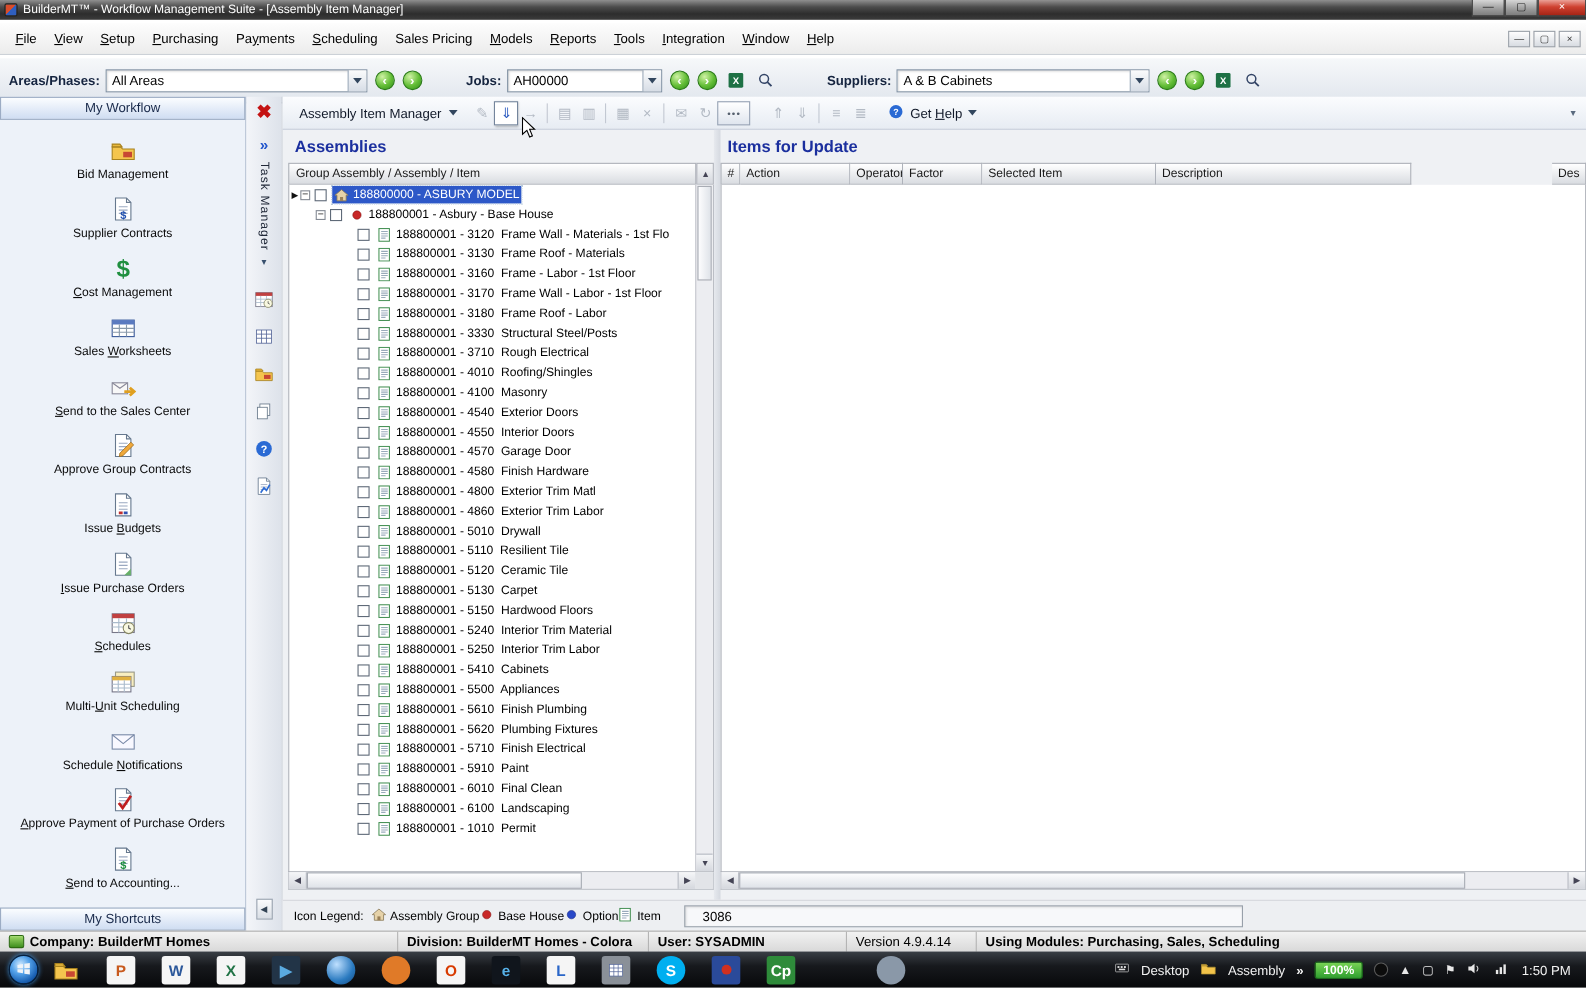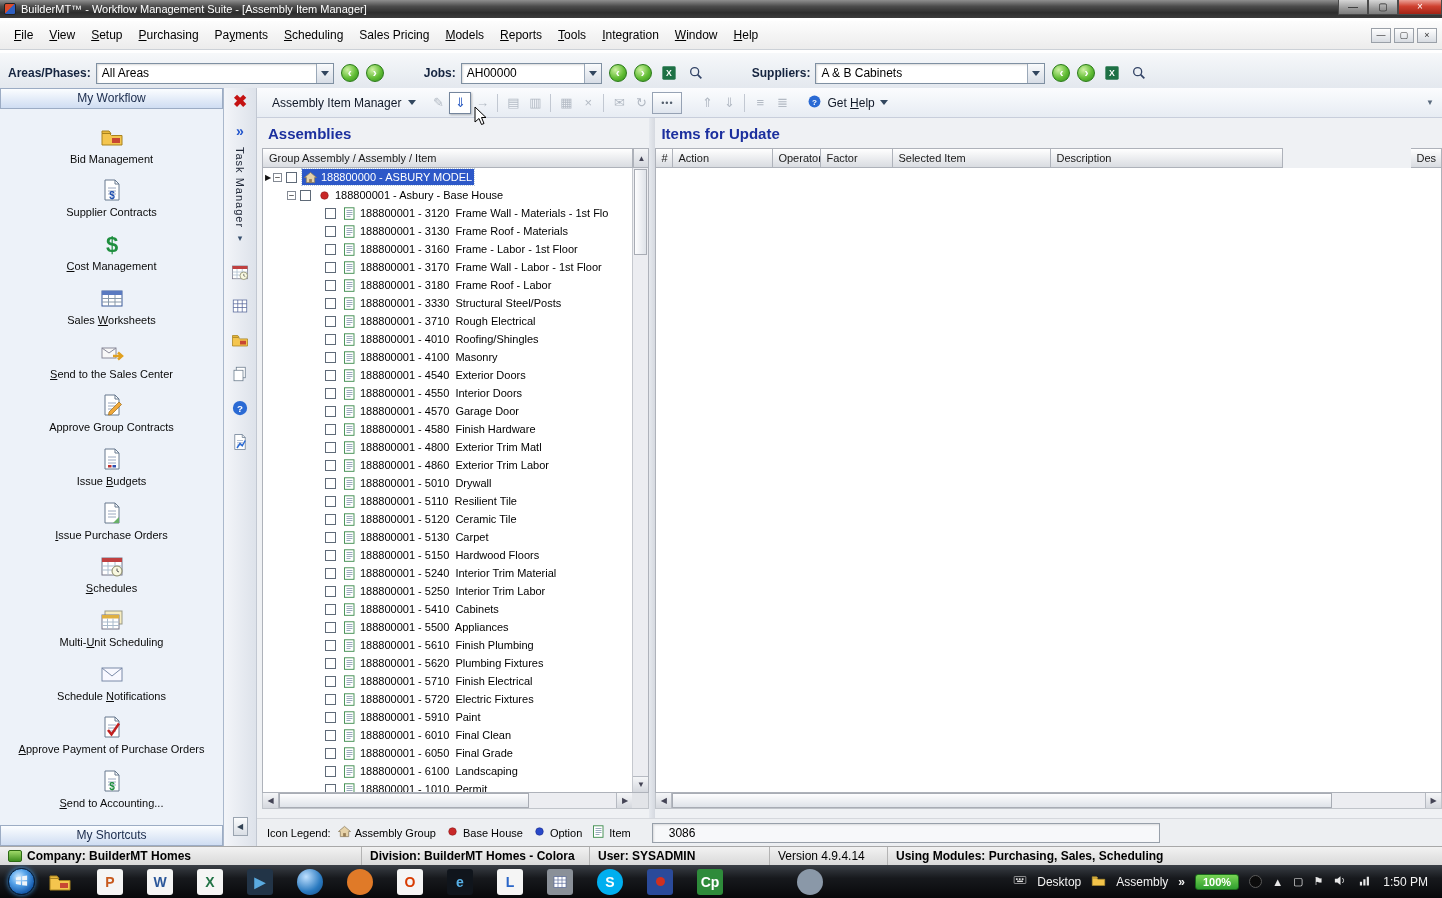--- a/index.html
+++ b/index.html
@@ -679,42 +679,28 @@
                       <line x1="3.5" y1="5.5" x2="9.5" y2="5.5" stroke="#99aabb"></line>
                       <line x1="3.5" y1="7.5" x2="9.5" y2="7.5" stroke="#99aabb"></line>
                       <line x1="3.5" y1="9.5" x2="7.5" y2="9.5" stroke="#99aabb"></line>
                     </svg></span><span>188800001 - 5710  Finish Electrical</span></span></div>
               <div class="tree-row"><span class="row-marker"></span><span style="width:52px;flex:none"></span><span class="tcheck"></span><span class="hl"><span class="ticon"><svg width="13" height="13" viewBox="0 0 13 13">
                       <rect x="1.5" y="0.8" width="9.5" height="11.5" fill="#fff" stroke="#3a8a4a" stroke-width="0.9"></rect>
                       <line x1="3.5" y1="3.5" x2="9.5" y2="3.5" stroke="#99aabb"></line>
                       <line x1="3.5" y1="5.5" x2="9.5" y2="5.5" stroke="#99aabb"></line>
                       <line x1="3.5" y1="7.5" x2="9.5" y2="7.5" stroke="#99aabb"></line>
                       <line x1="3.5" y1="9.5" x2="7.5" y2="9.5" stroke="#99aabb"></line>
-                    </svg></span><span>188800001 - 5720  Electric Fixtures</span></span></div>
-              <div class="tree-row"><span class="row-marker"></span><span style="width:52px;flex:none"></span><span class="tcheck"></span><span class="hl"><span class="ticon"><svg width="13" height="13" viewBox="0 0 13 13">
-                      <rect x="1.5" y="0.8" width="9.5" height="11.5" fill="#fff" stroke="#3a8a4a" stroke-width="0.9"></rect>
-                      <line x1="3.5" y1="3.5" x2="9.5" y2="3.5" stroke="#99aabb"></line>
-                      <line x1="3.5" y1="5.5" x2="9.5" y2="5.5" stroke="#99aabb"></line>
-                      <line x1="3.5" y1="7.5" x2="9.5" y2="7.5" stroke="#99aabb"></line>
-                      <line x1="3.5" y1="9.5" x2="7.5" y2="9.5" stroke="#99aabb"></line>
                     </svg></span><span>188800001 - 5910  Paint</span></span></div>
               <div class="tree-row"><span class="row-marker"></span><span style="width:52px;flex:none"></span><span class="tcheck"></span><span class="hl"><span class="ticon"><svg width="13" height="13" viewBox="0 0 13 13">
                       <rect x="1.5" y="0.8" width="9.5" height="11.5" fill="#fff" stroke="#3a8a4a" stroke-width="0.9"></rect>
                       <line x1="3.5" y1="3.5" x2="9.5" y2="3.5" stroke="#99aabb"></line>
                       <line x1="3.5" y1="5.5" x2="9.5" y2="5.5" stroke="#99aabb"></line>
                       <line x1="3.5" y1="7.5" x2="9.5" y2="7.5" stroke="#99aabb"></line>
                       <line x1="3.5" y1="9.5" x2="7.5" y2="9.5" stroke="#99aabb"></line>
                     </svg></span><span>188800001 - 6010  Final Clean</span></span></div>
-              <div class="tree-row"><span class="row-marker"></span><span style="width:52px;flex:none"></span><span class="tcheck"></span><span class="hl"><span class="ticon"><svg width="13" height="13" viewBox="0 0 13 13">
-                      <rect x="1.5" y="0.8" width="9.5" height="11.5" fill="#fff" stroke="#3a8a4a" stroke-width="0.9"></rect>
-                      <line x1="3.5" y1="3.5" x2="9.5" y2="3.5" stroke="#99aabb"></line>
-                      <line x1="3.5" y1="5.5" x2="9.5" y2="5.5" stroke="#99aabb"></line>
-                      <line x1="3.5" y1="7.5" x2="9.5" y2="7.5" stroke="#99aabb"></line>
-                      <line x1="3.5" y1="9.5" x2="7.5" y2="9.5" stroke="#99aabb"></line>
-                    </svg></span><span>188800001 - 6050  Final Grade</span></span></div>
               <div class="tree-row"><span class="row-marker"></span><span style="width:52px;flex:none"></span><span class="tcheck"></span><span class="hl"><span class="ticon"><svg width="13" height="13" viewBox="0 0 13 13">
                       <rect x="1.5" y="0.8" width="9.5" height="11.5" fill="#fff" stroke="#3a8a4a" stroke-width="0.9"></rect>
                       <line x1="3.5" y1="3.5" x2="9.5" y2="3.5" stroke="#99aabb"></line>
                       <line x1="3.5" y1="5.5" x2="9.5" y2="5.5" stroke="#99aabb"></line>
                       <line x1="3.5" y1="7.5" x2="9.5" y2="7.5" stroke="#99aabb"></line>
                       <line x1="3.5" y1="9.5" x2="7.5" y2="9.5" stroke="#99aabb"></line>
                     </svg></span><span>188800001 - 6100  Landscaping</span></span></div>
               <div class="tree-row"><span class="row-marker"></span><span style="width:52px;flex:none"></span><span class="tcheck"></span><span class="hl"><span class="ticon"><svg width="13" height="13" viewBox="0 0 13 13">
                       <rect x="1.5" y="0.8" width="9.5" height="11.5" fill="#fff" stroke="#3a8a4a" stroke-width="0.9"></rect>
                       <line x1="3.5" y1="3.5" x2="9.5" y2="3.5" stroke="#99aabb"></line>
@@ -757,21 +743,21 @@
           <div class="hbtn">◀</div>
           <div class="hthumb" style="width:660px"></div>
           <div class="htrack"></div>
           <div class="hbtn right">▶</div>
         </div>
       </div>
     </div>
 
     <div class="legend">
       <span>Icon Legend:</span>
-      <span style="display:flex;align-items:center;gap:10px">
+      <span style="display:flex;align-items:center;">
           <span class="entry">
             <span><svg width="13" height="13" viewBox="0 0 14 13">
                 <path d="M7 1 L13.5 6.5 L11.5 6.5 L11.5 12 L2.5 12 L2.5 6.5 L0.5 6.5 Z" fill="#e6d2a8" stroke="#8a7a5a" stroke-width="0.8"></path>
                 <rect x="5.5" y="8.2" width="3" height="3.8" fill="#9a8058"></rect>
               </svg></span>
             <span>Assembly Group</span>
           </span>
           <span class="entry">
             <span><svg width="13" height="13" viewBox="0 0 13 13">
                 <circle cx="6.5" cy="6.5" r="3.8" fill="#c82828" stroke="#801010" stroke-width="0.5"></circle>

